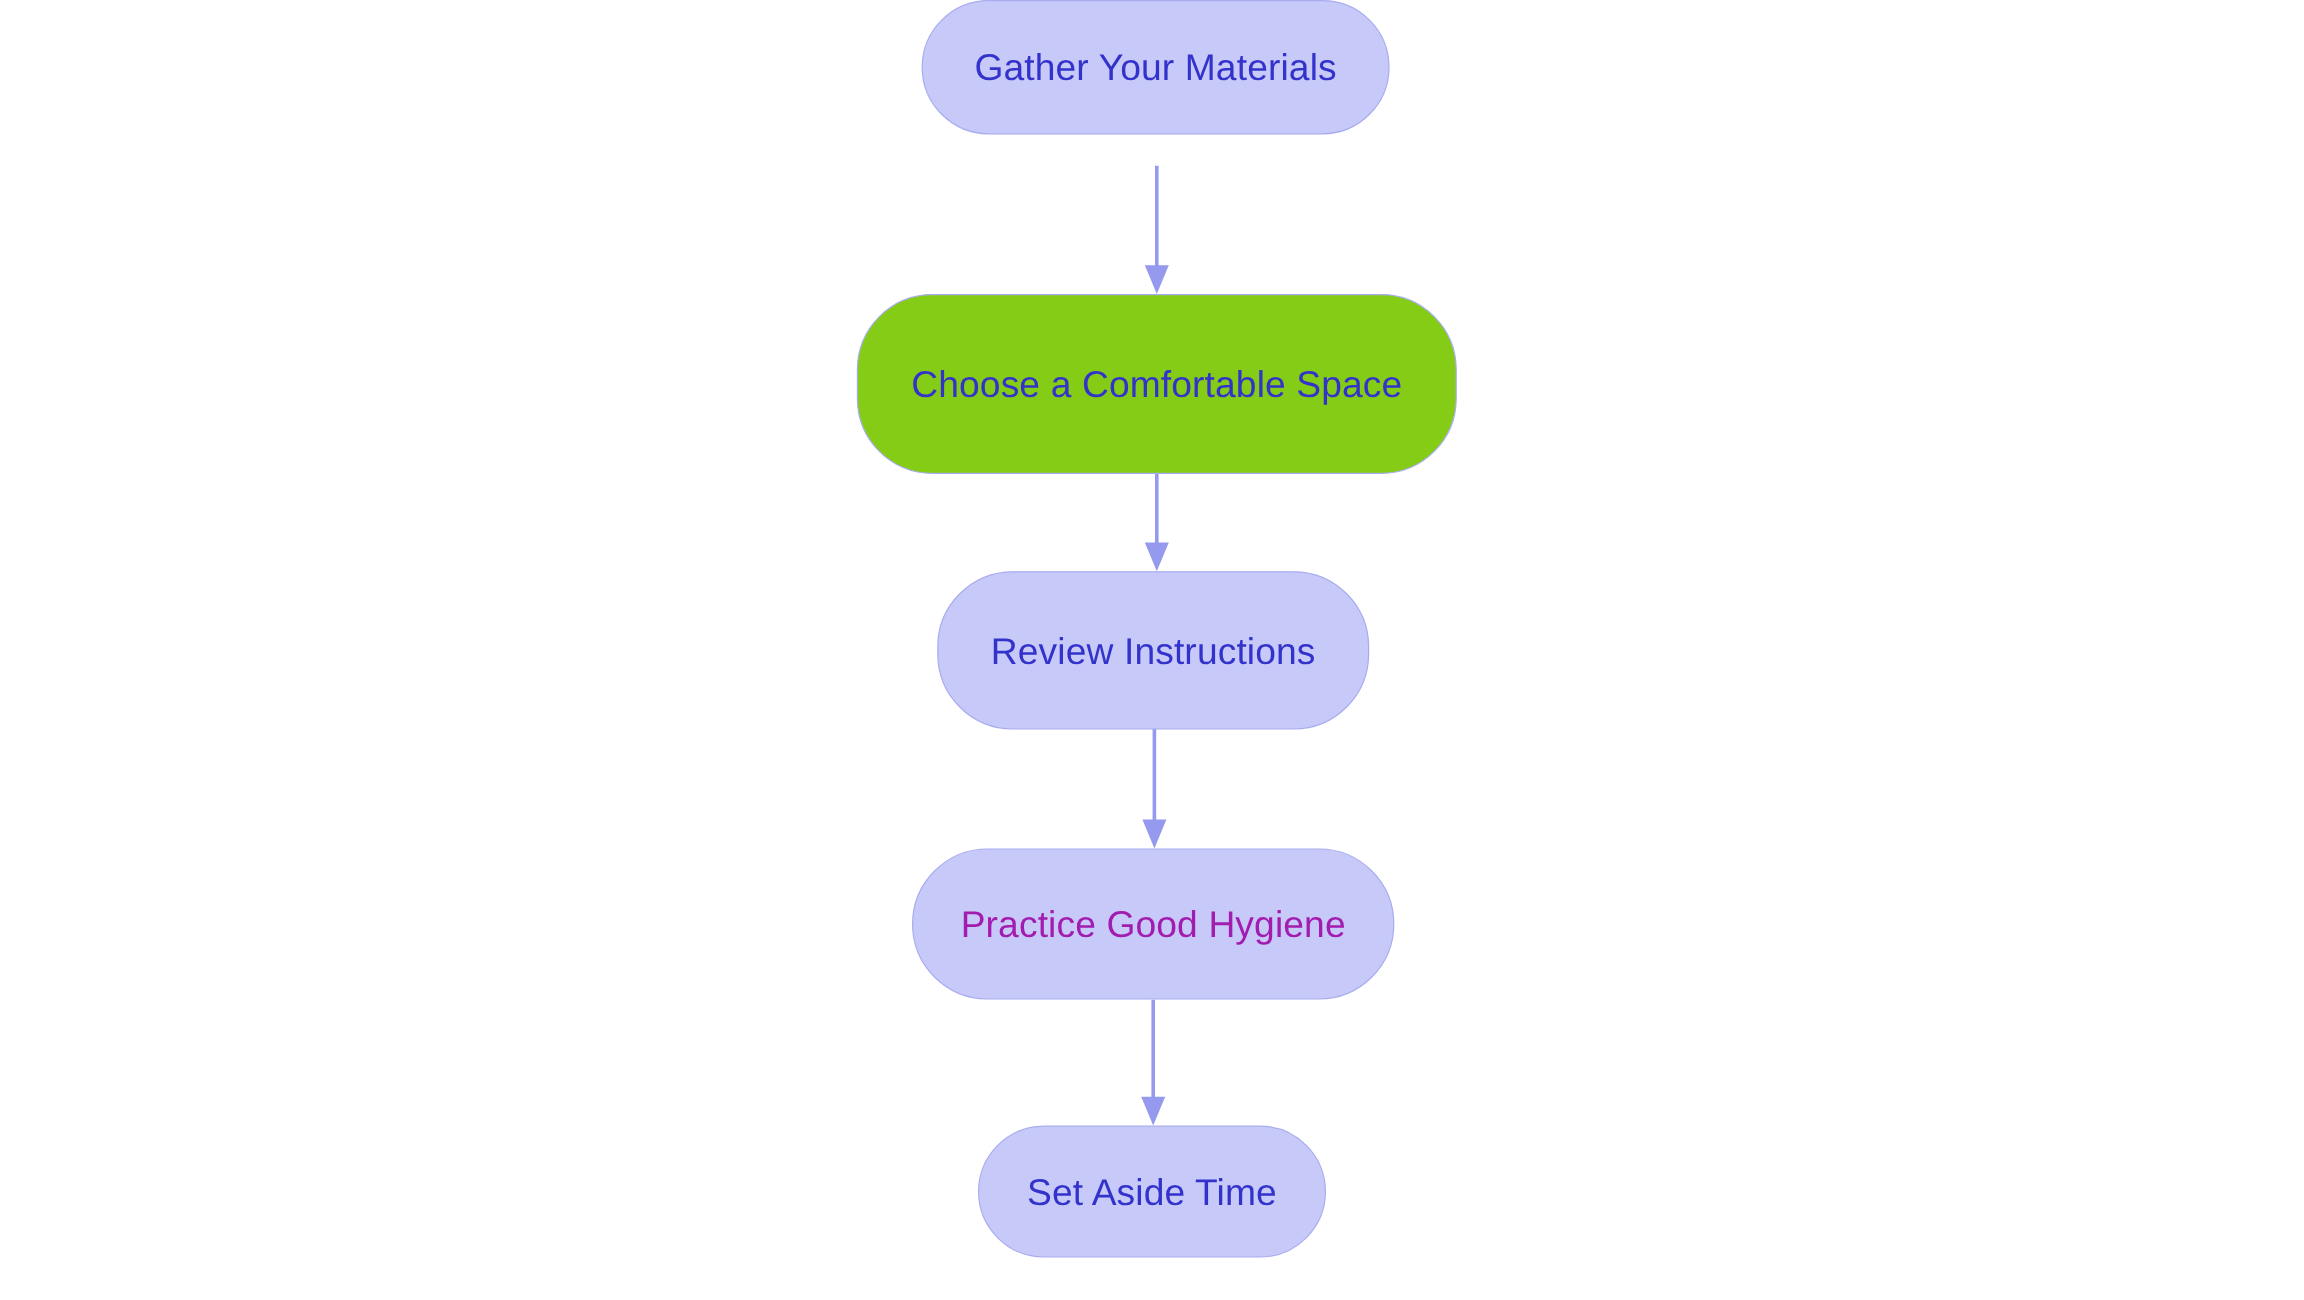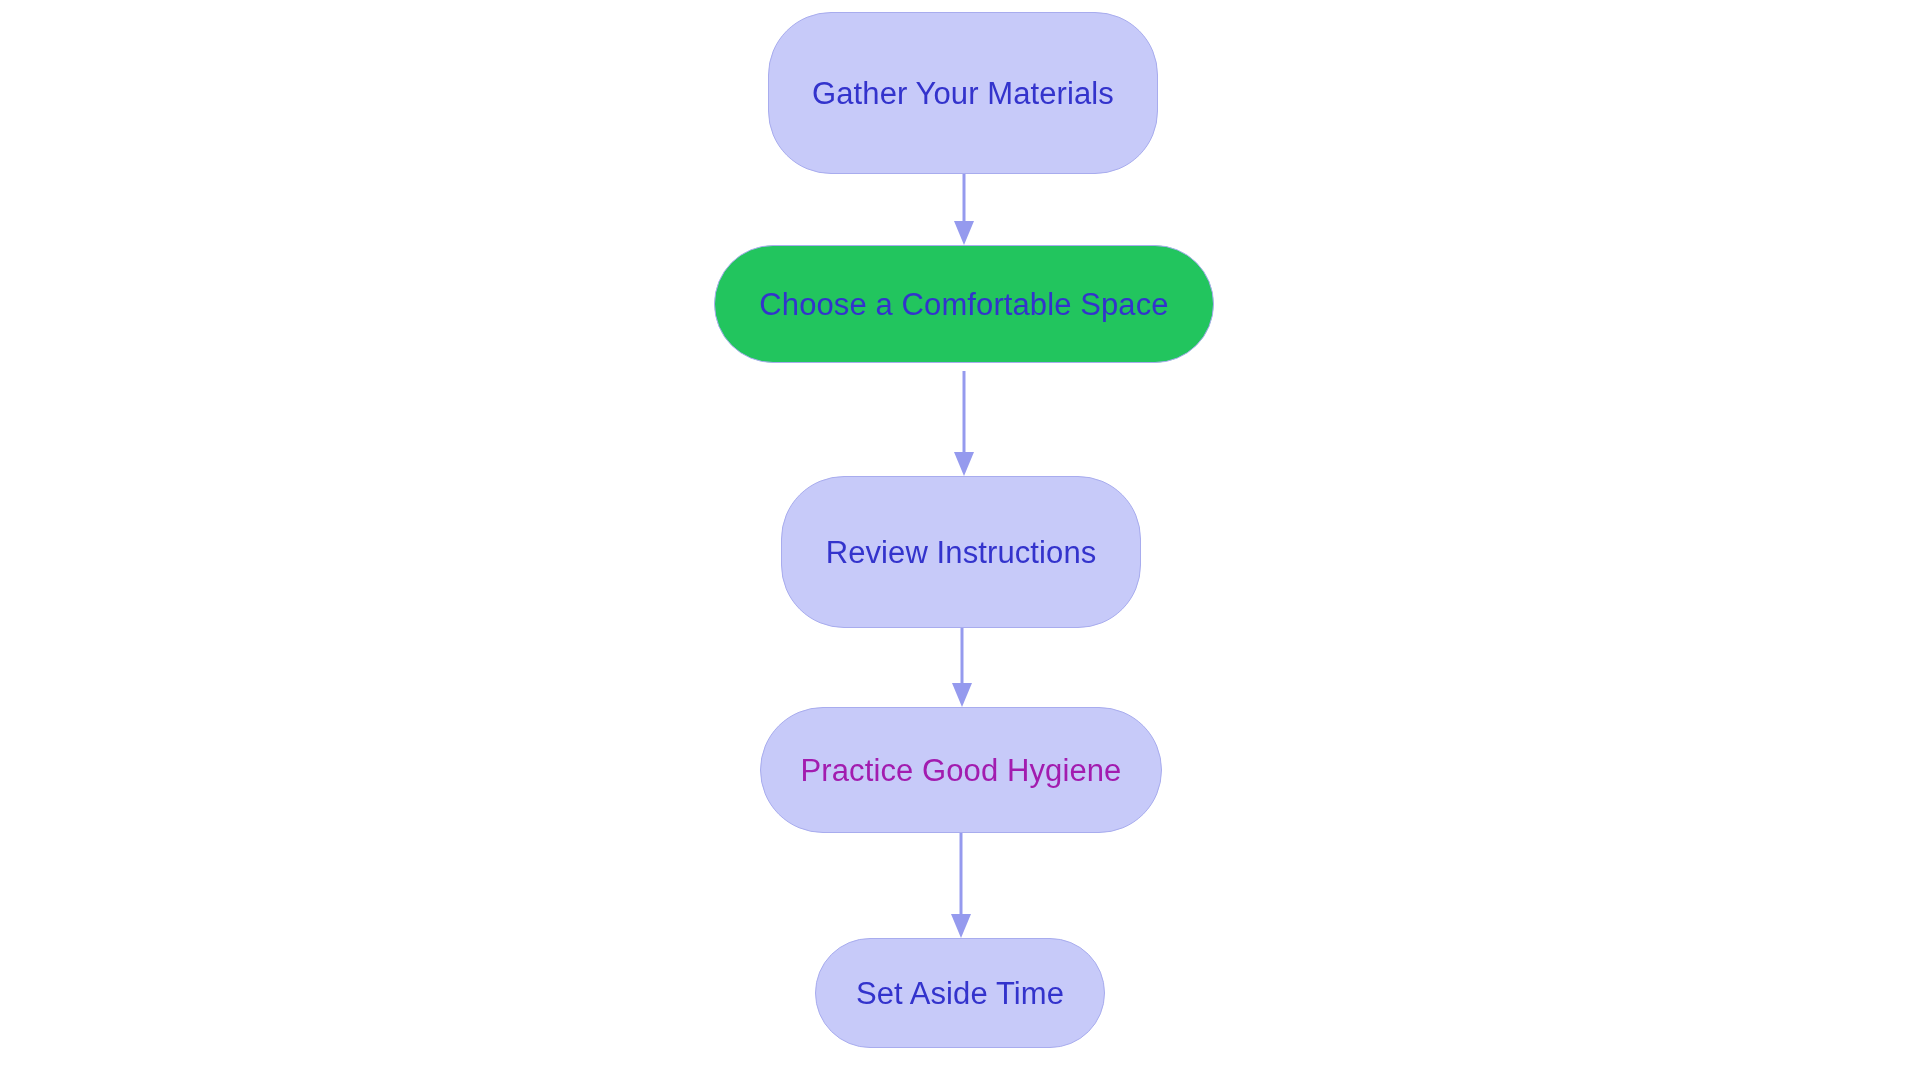--- a/index.html
+++ b/index.html
@@ -56,27 +56,27 @@
       <div class="flow-edge" style="left: 948px; top: 602px; width: 28px; height: 105px;"><svg width="28" height="105" viewBox="0 0 28 105">
           <line x1="14" y1="0" x2="14" y2="82" stroke="#959aee" stroke-width="3"></line>
           <polygon points="4,81 24,81 14,105" fill="#959aee"></polygon>
         </svg></div>
       <div class="flow-edge" style="left: 947px; top: 833px; width: 28px; height: 105px;"><svg width="28" height="105" viewBox="0 0 28 105">
           <line x1="14" y1="0" x2="14" y2="82" stroke="#959aee" stroke-width="3"></line>
           <polygon points="4,81 24,81 14,105" fill="#959aee"></polygon>
         </svg></div>
     </div>
   <div id="nodes-layer">
-      <div class="flow-node" style="left: 768px; top: 12px; width: 390px; height: 162px; border-radius: 63px; background: rgb(199, 202, 249); border: 1.5px solid rgb(168, 172, 238);">
+      <div class="flow-node" style="left: 768px; top: 0; width: 390px; height: 112px; border-radius: 63px; background: rgb(199, 202, 249); border: 1.5px solid rgb(168, 172, 238);">
         <span class="flow-node-label" style="font-size: 31px; color: rgb(51, 51, 204);">Gather Your Materials</span>
       </div>
-      <div class="flow-node" style="left: 714px; top: 245px; width: 500px; height: 118px; border-radius: 63px; background: #22c55e; border: 1.5px solid rgb(168, 172, 238);">
+      <div class="flow-node" style="left: 714px; top: 245px; width: 500px; height: 150px; border-radius: 63px; background: #84cc16; border: 1.5px solid rgb(168, 172, 238);">
         <span class="flow-node-label" style="font-size: 31px; color: rgb(51, 51, 204);">Choose a Comfortable Space</span>
       </div>
-      <div class="flow-node" style="left: 781px; top: 476px; width: 360px; height: 152px; border-radius: 63px; background: rgb(199, 202, 249); border: 1.5px solid rgb(168, 172, 238);">
+      <div class="flow-node" style="left: 781px; top: 476px; width: 360px; height: 132px; border-radius: 63px; background: rgb(199, 202, 249); border: 1.5px solid rgb(168, 172, 238);">
         <span class="flow-node-label" style="font-size: 31px; color: rgb(51, 51, 204);">Review Instructions</span>
       </div>
       <div class="flow-node" style="left: 760px; top: 707px; width: 402px; height: 126px; border-radius: 63px; background: rgb(199, 202, 249); border: 1.5px solid rgb(168, 172, 238);">
         <span class="flow-node-label" style="font-size: 31px; color: #a21caf;">Practice Good Hygiene</span>
       </div>
       <div class="flow-node" style="left: 815px; top: 938px; width: 290px; height: 110px; border-radius: 63px; background: rgb(199, 202, 249); border: 1.5px solid rgb(168, 172, 238);">
         <span class="flow-node-label" style="font-size: 31px; color: rgb(51, 51, 204);">Set Aside Time</span>
       </div>
     </div>
 </div>

